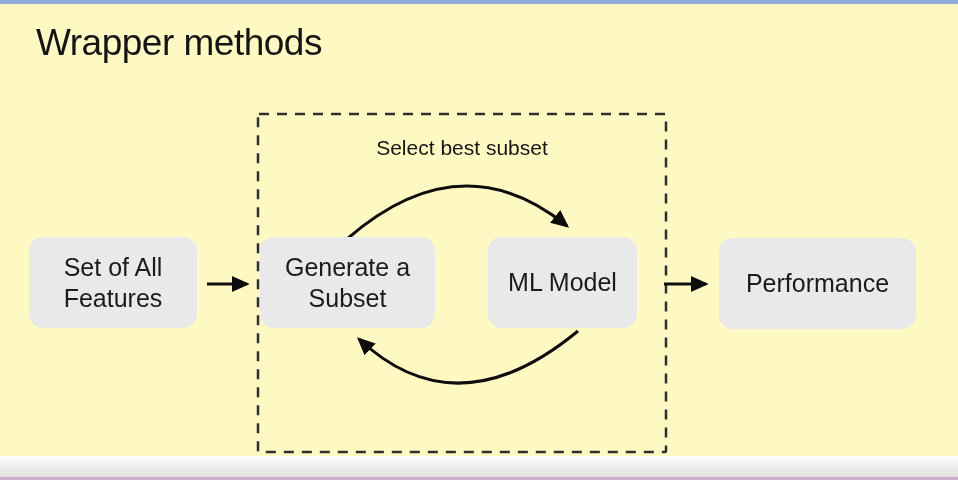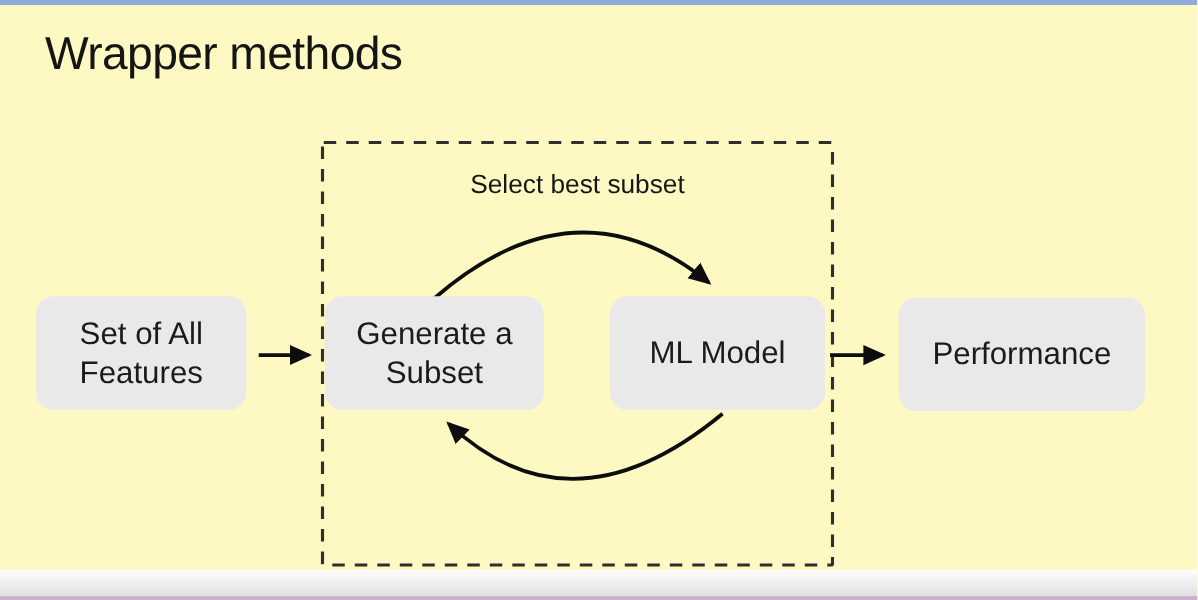--- a/index.html
+++ b/index.html
@@ -72,21 +72,21 @@
   }
   .node-label {
     font-size: 25px;
     line-height: 31px;
     color: #1b1b1b;
     text-align: center;
     white-space: pre-line;
   }
   .node-1 { left: 29px;  width: 168px; }
   .node-2 { left: 260px; width: 175px; align-items: center; }
-  .node-3 { left: 488px; width: 172px; }
+  .node-3 { left: 488px; width: 149px; }
   .node-4 { left: 719px; width: 197px; top: 238px; }
   .bottom-strip {
     position: absolute;
     left: 0;
     bottom: 0;
     width: 100%;
     height: 24px;
     background: linear-gradient(180deg, #fdfdfd 0%, #dcdcdc 100%);
   }
   .bottom-line {

